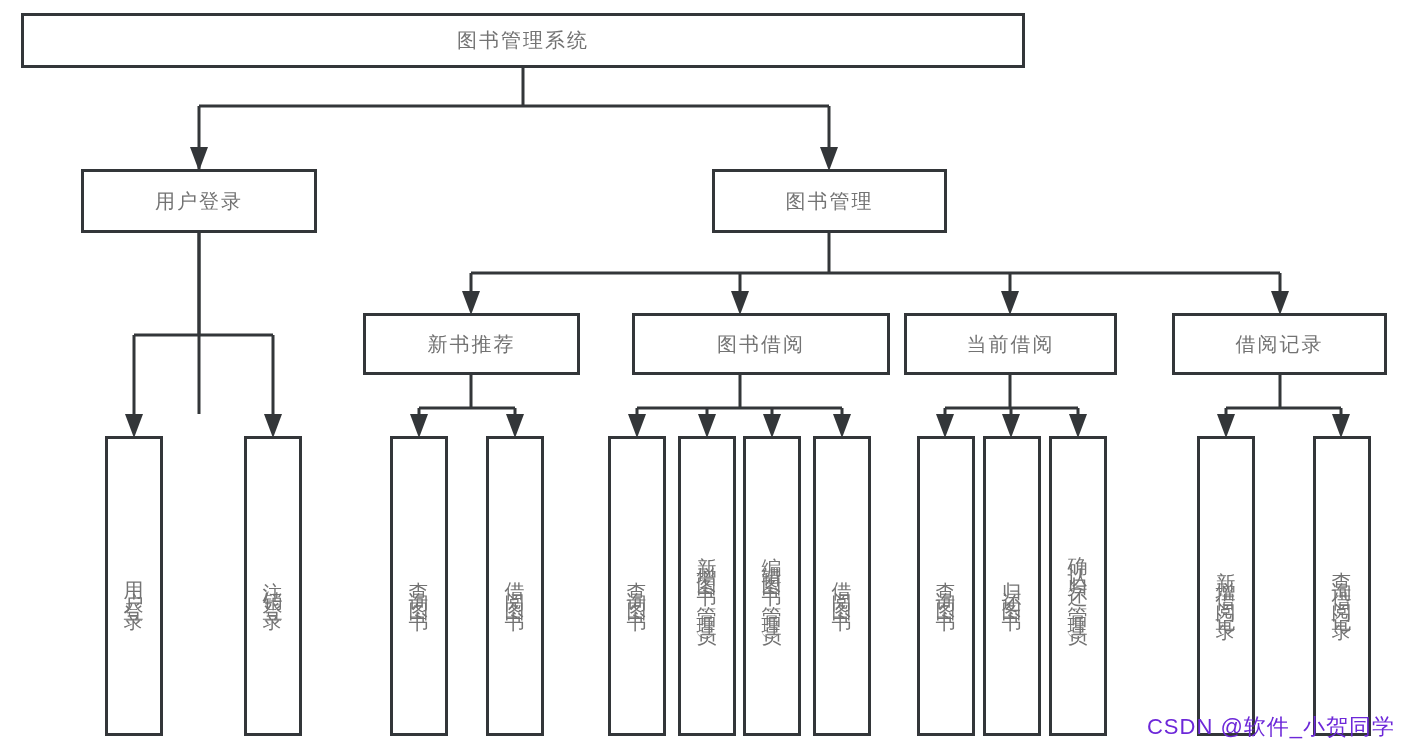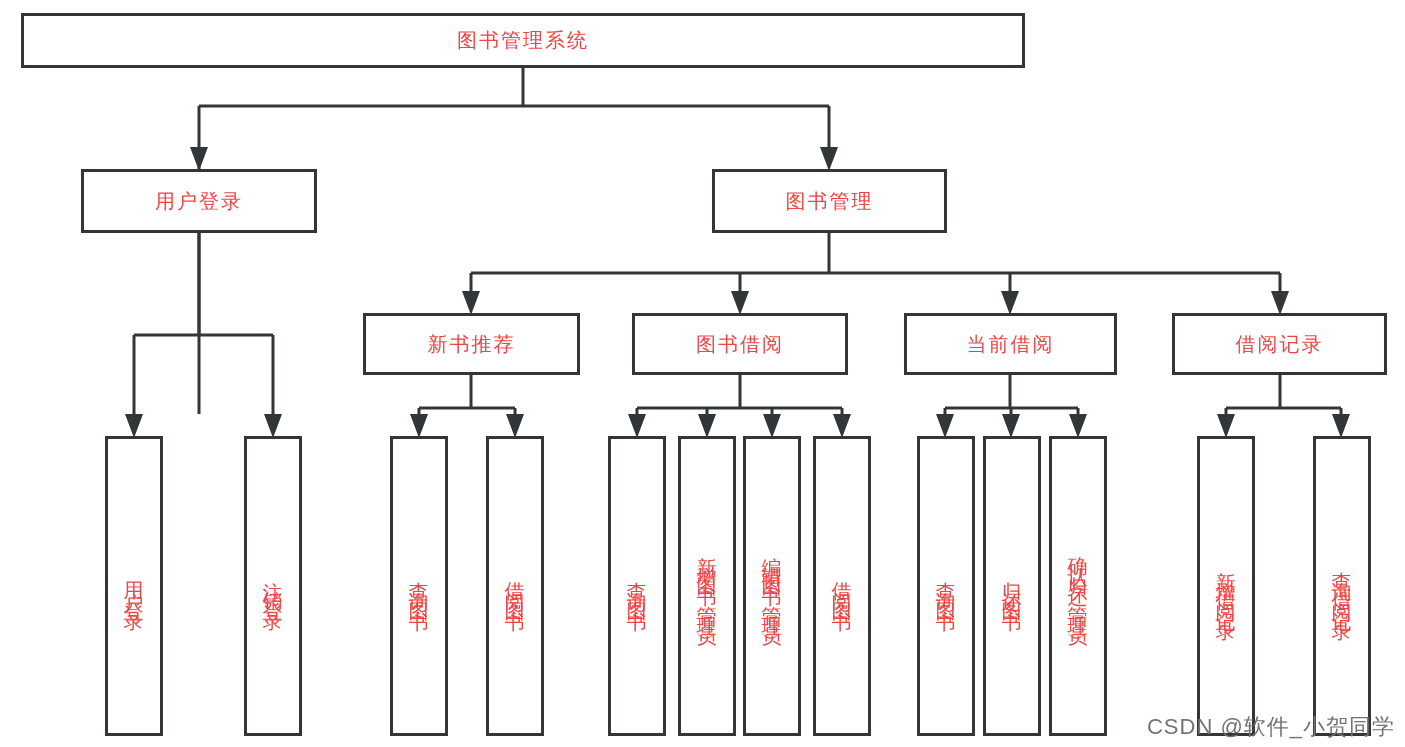--- a/index.html
+++ b/index.html
@@ -17,42 +17,42 @@
     width: 1405px; height: 747px;
   }
   .box {
     position: absolute;
     box-sizing: border-box;
     border: 3px solid #333639;
     background: #ffffff;
     display: flex;
     align-items: center;
     justify-content: center;
-    color: #ef4444;
+    color: #737373;
     font-size: 20px;
     letter-spacing: 2px;
     z-index: 2;
   }
   .box .vtext {
     writing-mode: vertical-rl;
     letter-spacing: 10px;
     line-height: 1;
     font-size: 20px;
   }
   .root-box   { left: 21px;  top: 13px;  width: 1004px; height: 55px; }
   .l2-box     { height: 64px; top: 169px; }
   .l3-box     { height: 62px; top: 313px; }
   .leaf-box   { top: 436px; height: 300px; width: 58px; }
 
   .watermark {
     position: absolute;
     right: 10px;
     bottom: 5px;
     font-size: 22px;
-    color: #737373;
+    color: #6d28d9;
     letter-spacing: 1px;
     z-index: 10;
     white-space: nowrap;
   }
 </style>
 </head>
 <body>
 
 <div class="canvas">
 
@@ -97,21 +97,21 @@
   <div class="box l2-box" style="left:81px; width:236px;">
     <span>用户登录</span>
   </div>
   <div class="box l3-box" style="left:363px; width:217px;">
     <span>新书推荐</span>
   </div>
 
   <div class="box l2-box" style="left:712px; width:235px;">
     <span>图书管理</span>
   </div>
-  <div class="box l3-box" style="left:632px; width:216px;">
+  <div class="box l3-box" style="left:632px; width:258px;">
     <span>图书借阅</span>
   </div>
   <div class="box l3-box" style="left:1172px; width:215px;">
     <span>借阅记录</span>
   </div>
   <div class="box l3-box" style="left:904px; width:213px;">
     <span>当前借阅</span>
   </div>
 
   <div class="box leaf-box" style="left:105px;">

